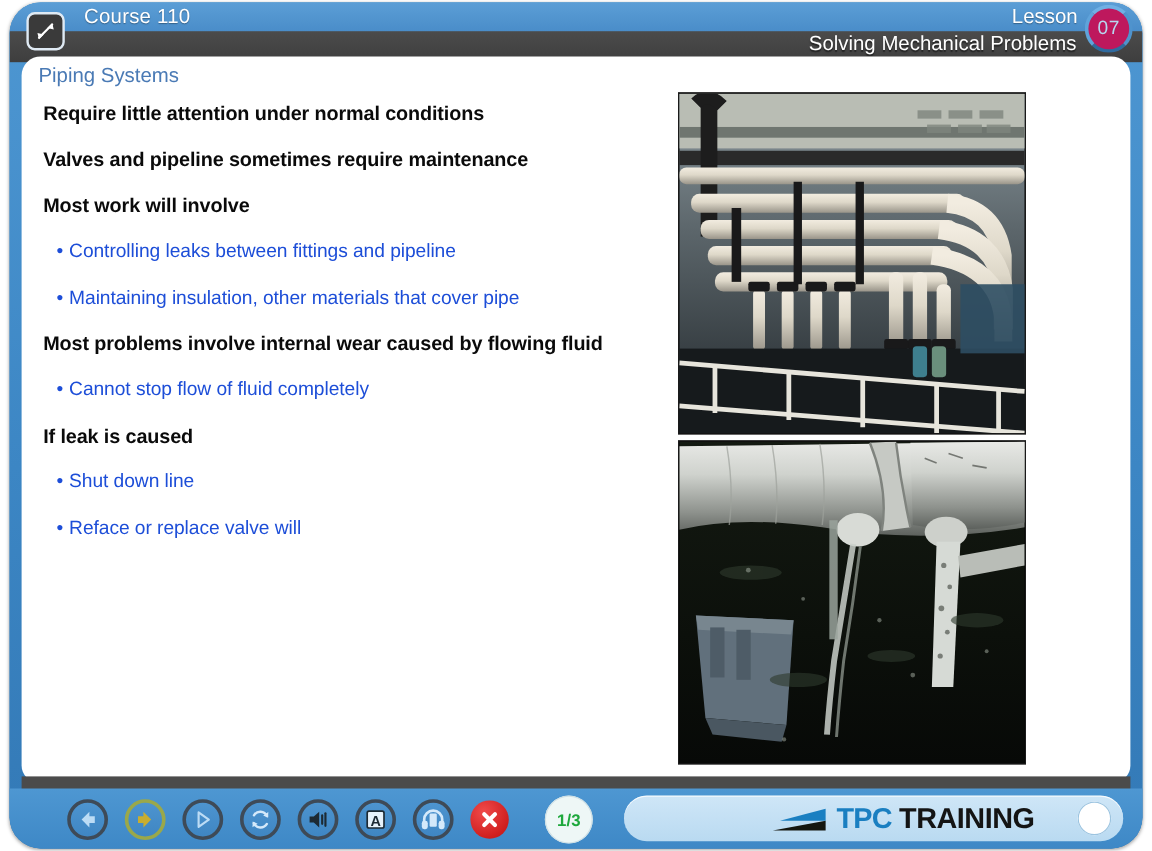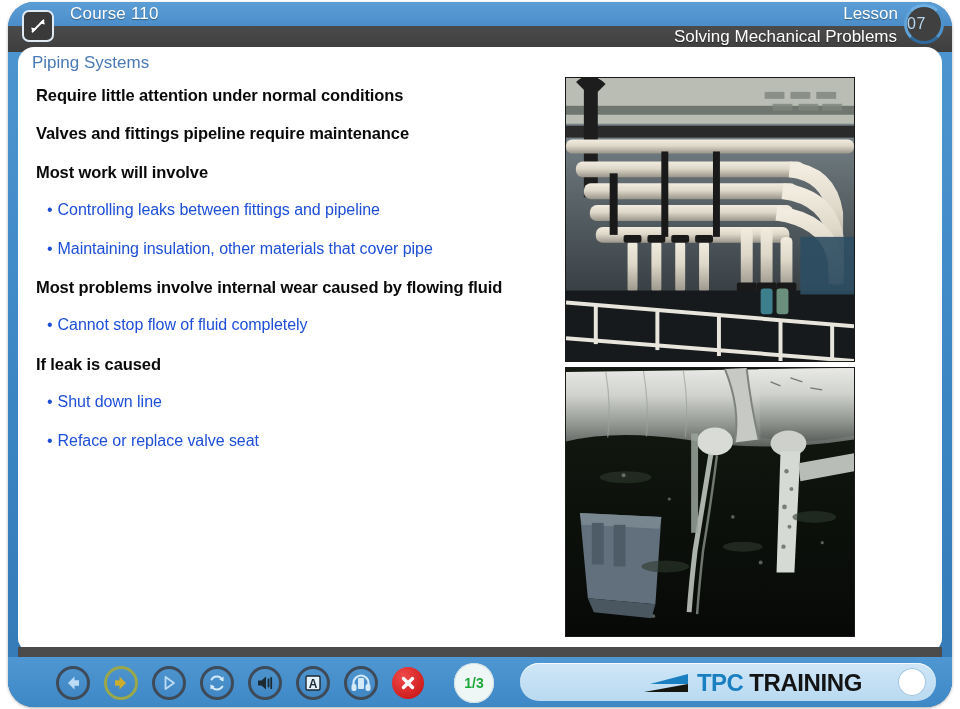--- a/index.html
+++ b/index.html
@@ -81,24 +81,24 @@
     display: flex; align-items: center; justify-content: center;
   }
   .resize-icon svg { display: block; }
 
   
   .lesson-badge {
     position: absolute;
     right: 8px; top: 2px;
     width: 40px; height: 40px;
     border-radius: 50%;
-    background: #404040;
+    background: #be185d;
     border: 3px solid;
     border-color: #6fb0e4 #4f93cd #2f6a9e #5fa3da;
-    display: flex; align-items: center; justify-content: flex-start;
+    display: flex; align-items: center; justify-content: center;
   }
   .lesson-badge span {
     font-size: 16px;
     color: #b7d7f0;
     letter-spacing: .5px;
   }
 
   
   .content-card {
     position: absolute;
@@ -262,29 +262,29 @@
   <div class="lesson-badge">
     <span>07</span>
   </div>
 
   <div class="content-card">
 
     <div class="section-title">Piping Systems</div>
 
     <div class="text-col">
       <div class="bullet-head">Require little attention under normal conditions</div>
-      <div class="bullet-head">Valves and fittings pipeline require maintenance</div>
+      <div class="bullet-head">Valves and pipeline sometimes require maintenance</div>
       <div class="bullet-head">Most work will involve</div>
       <div class="bullet-sub"><span class="dot">•</span><span>Controlling leaks between fittings and pipeline</span></div>
       <div class="bullet-sub"><span class="dot">•</span><span>Maintaining insulation, other materials that cover pipe</span></div>
       <div class="bullet-head">Most problems involve internal wear caused by flowing fluid</div>
       <div class="bullet-sub"><span class="dot">•</span><span>Cannot stop flow of fluid completely</span></div>
       <div class="bullet-head">If leak is caused</div>
       <div class="bullet-sub"><span class="dot">•</span><span>Shut down line</span></div>
-      <div class="bullet-sub"><span class="dot">•</span><span>Reface or replace valve seat</span></div>
+      <div class="bullet-sub"><span class="dot">•</span><span>Reface or replace valve will</span></div>
     </div>
 
     <div class="img-frame img-top">
       <svg viewBox="0 0 290 285" preserveAspectRatio="none">
         <defs>
           <linearGradient id="pipeG" x1="0" y1="0" x2="0" y2="1">
             <stop offset="0%" stop-color="#f2ece0"></stop>
             <stop offset="45%" stop-color="#ded8c9"></stop>
             <stop offset="100%" stop-color="#9a958a"></stop>
           </linearGradient>

